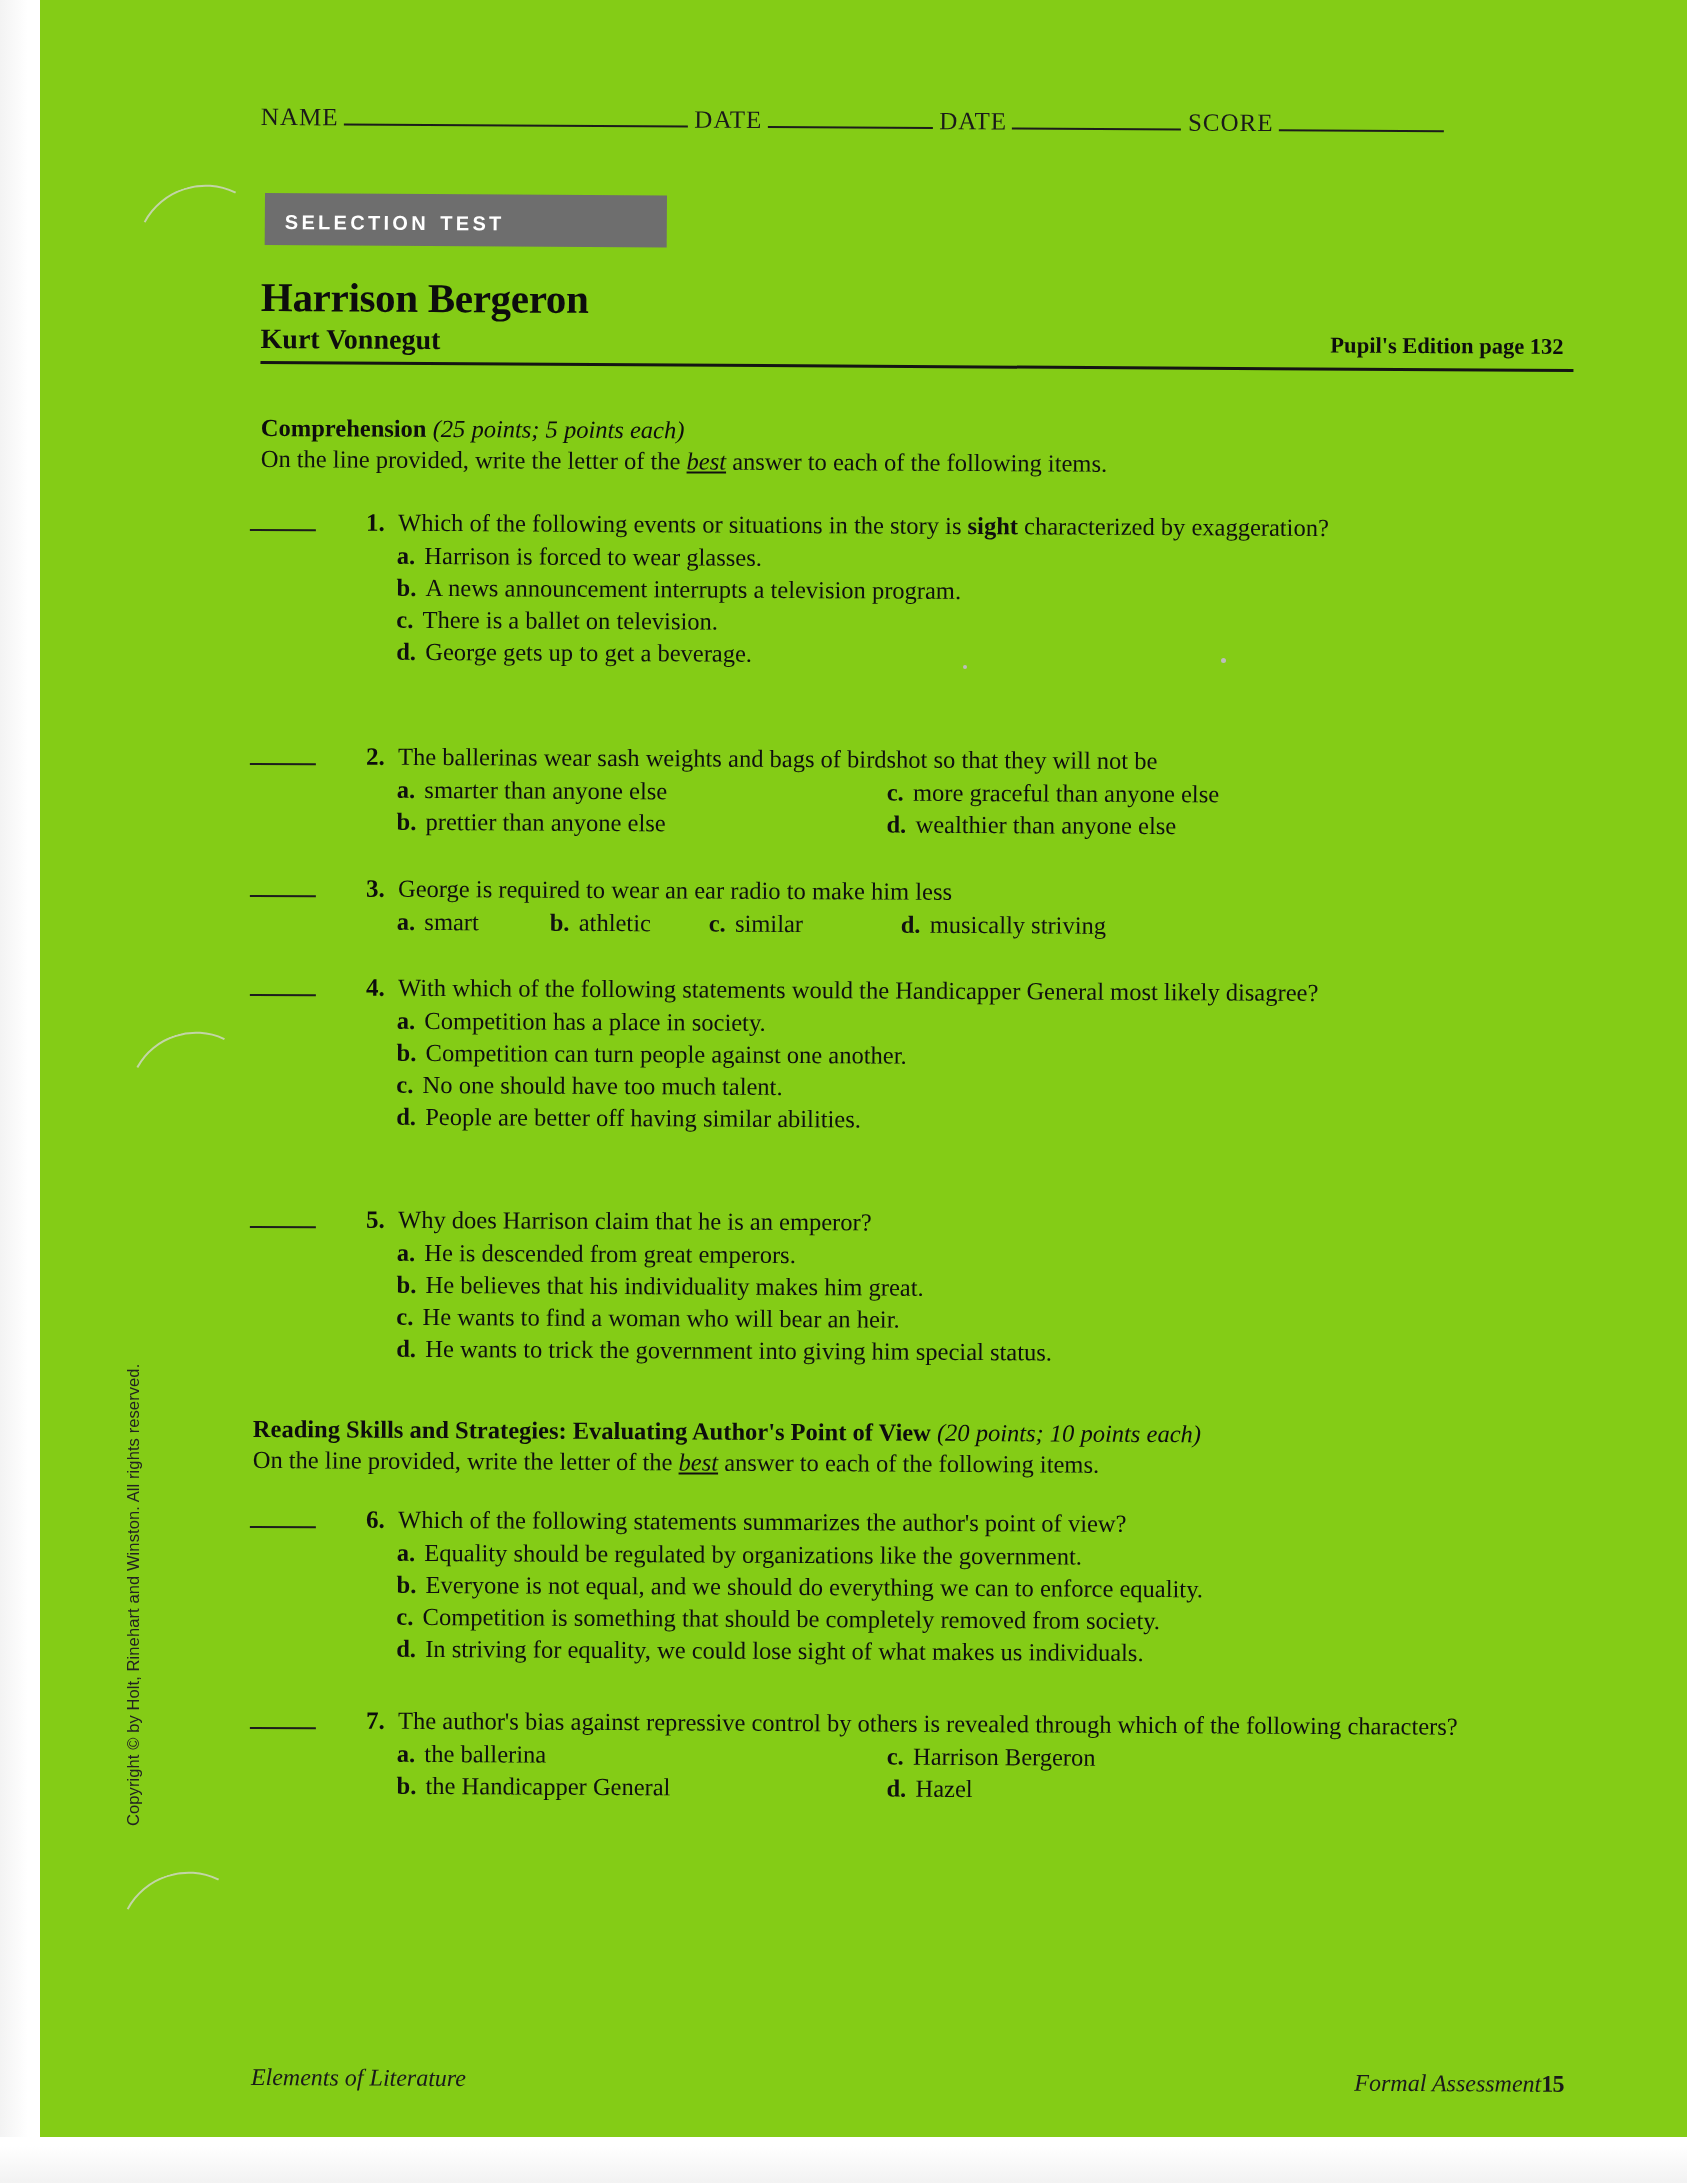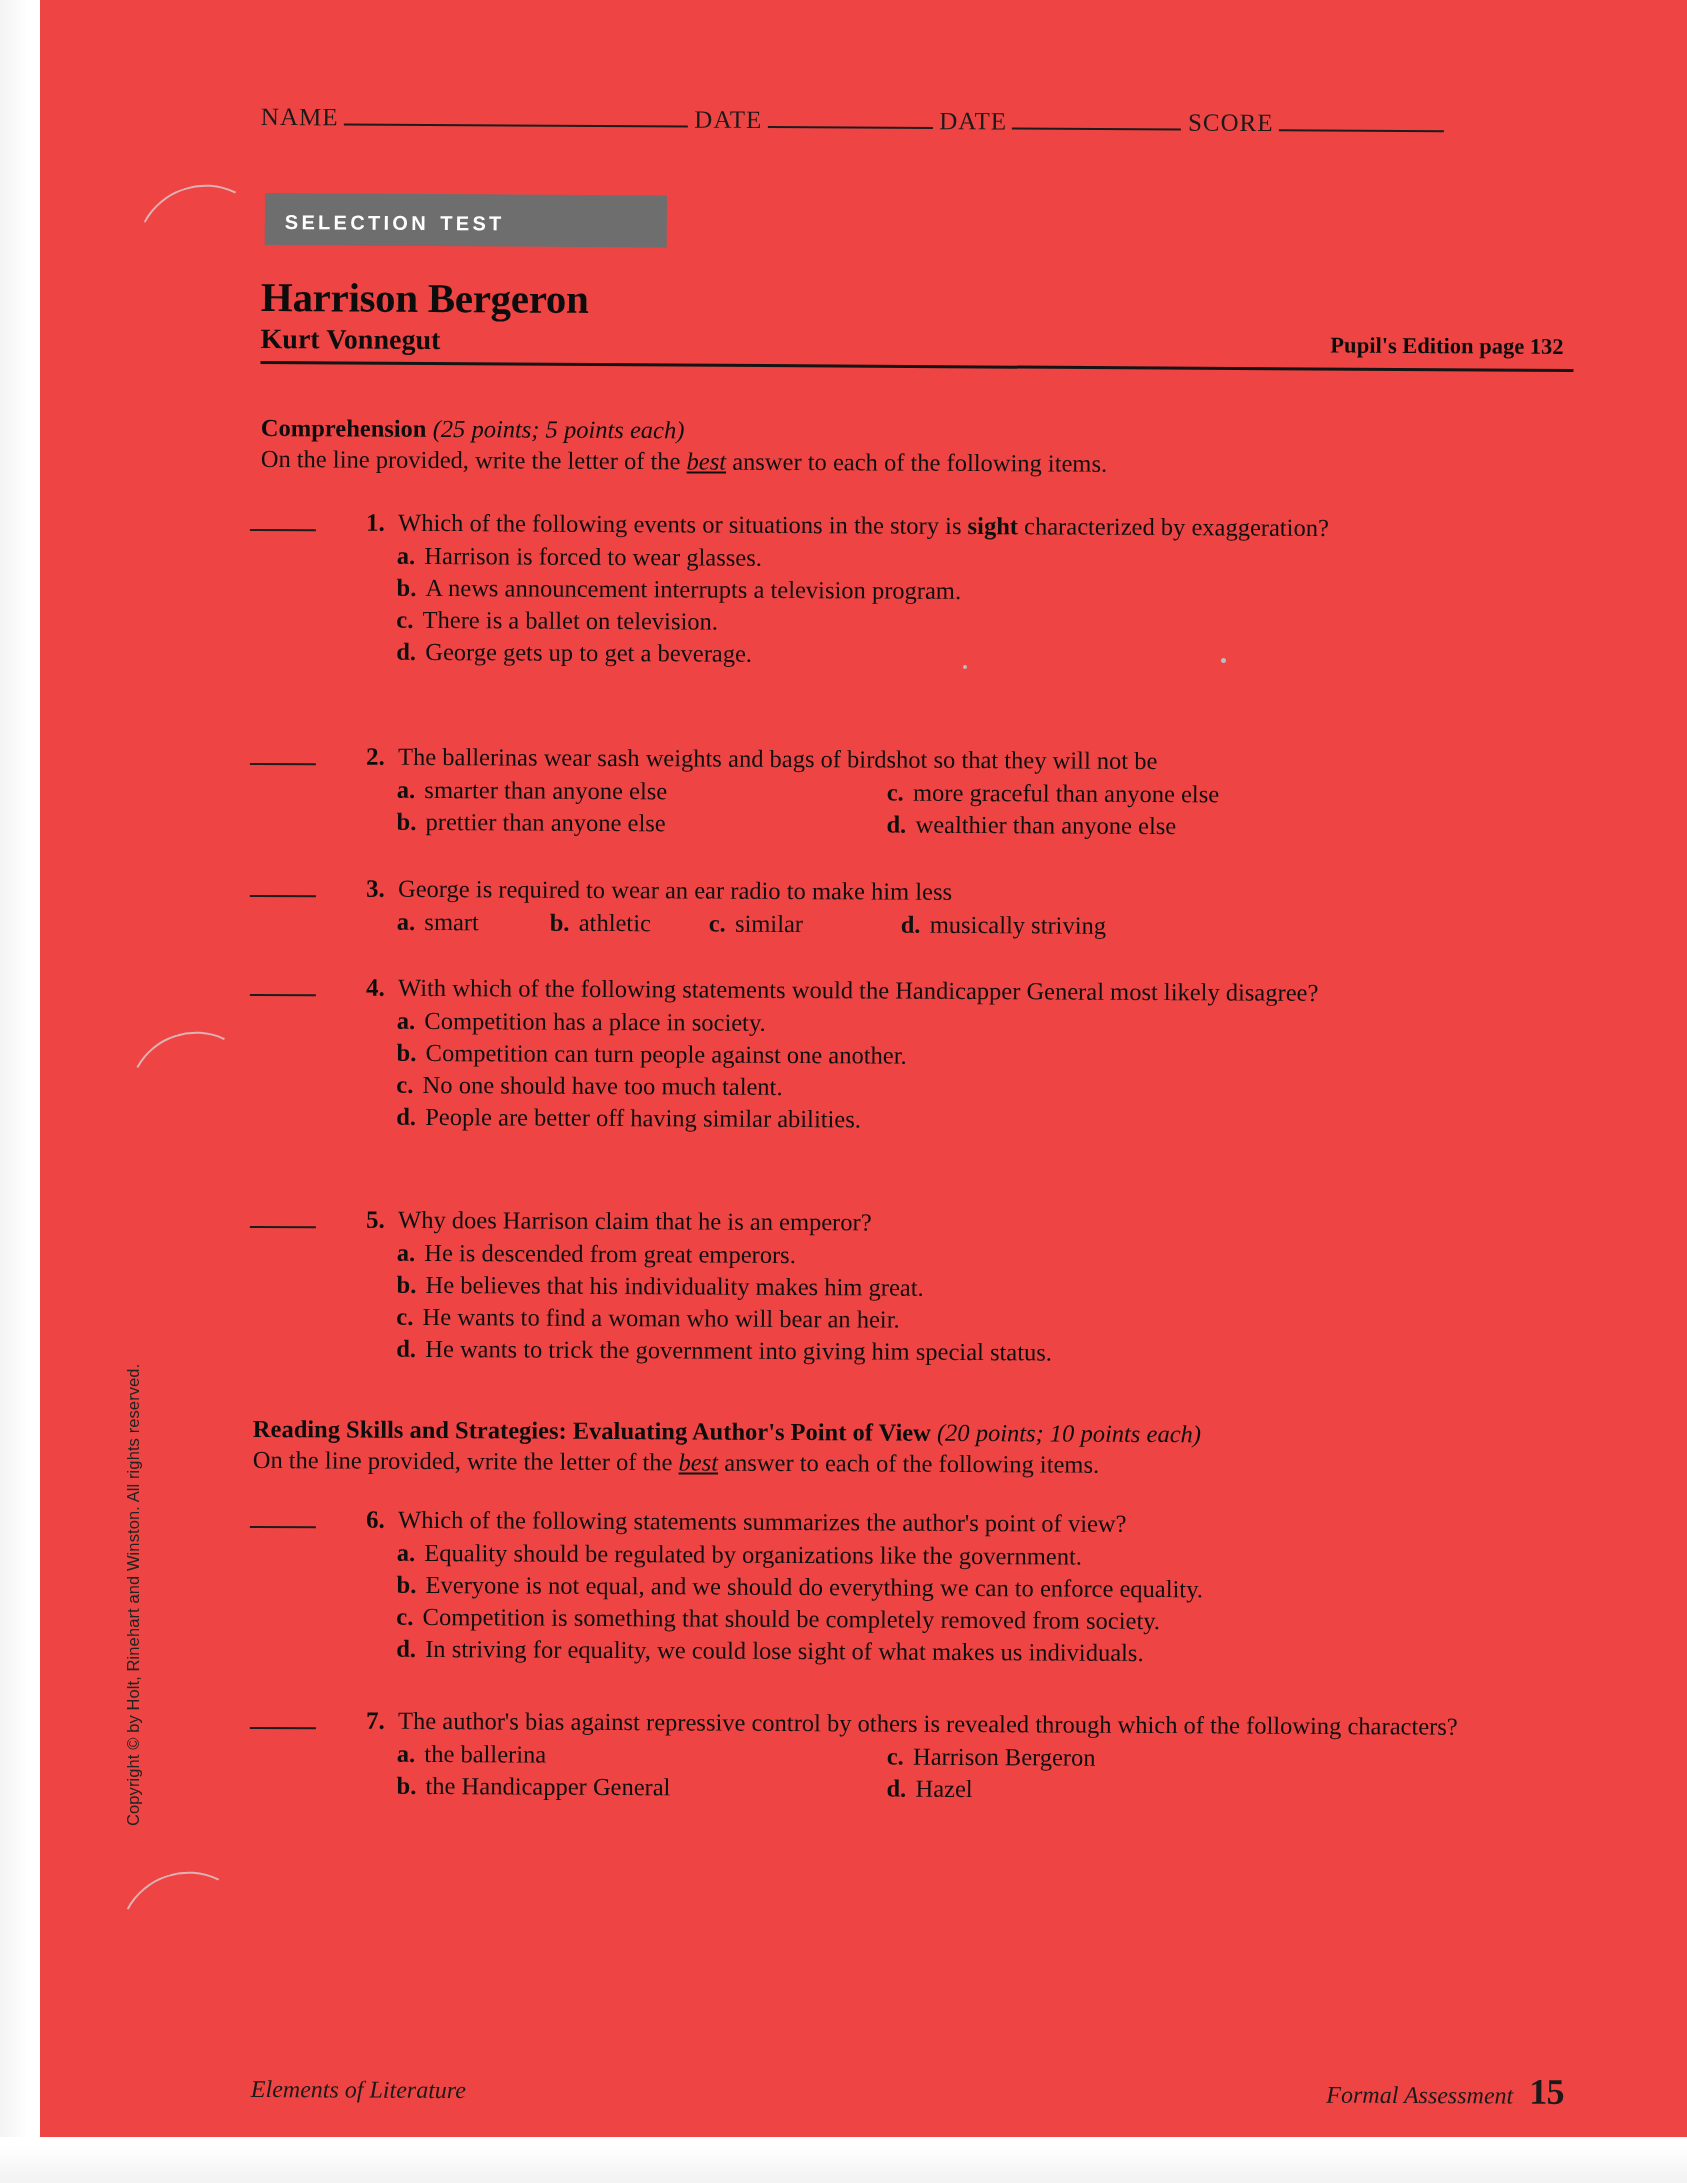--- a/index.html
+++ b/index.html
@@ -8,21 +8,21 @@
     background: #ffffff;
   }
   body {
     font-family: "Liberation Serif", serif;
     color: #111111;
   }
   #page {
     position: relative;
     width: 1687px;
     height: 2183px;
-    background: #ef4444;
+    background: #84cc16;
     overflow: hidden;
   }
 
   
   .scan-arc {
     position: absolute;
     border: 2px solid #d8d8d8;
     border-radius: 50%;
     border-right-color: transparent;
     border-bottom-color: transparent;
@@ -272,22 +272,22 @@
   }
   .foot-right {
     font-size: 24px;
     font-style: italic;
     color: #1a1a1a;
   }
   .foot-pageno {
     font-family: "Liberation Serif", serif;
     font-style: normal;
     font-weight: bold;
-    font-size: 36px;
-    margin-left: 16px;
+    font-size: 24px;
+    margin-left: 0;
     letter-spacing: -0.7px;
   }
   .speck {
     position: absolute;
     background: #bdbdbd;
     border-radius: 50%;
   }
 </style>
 </head>
 <body>

